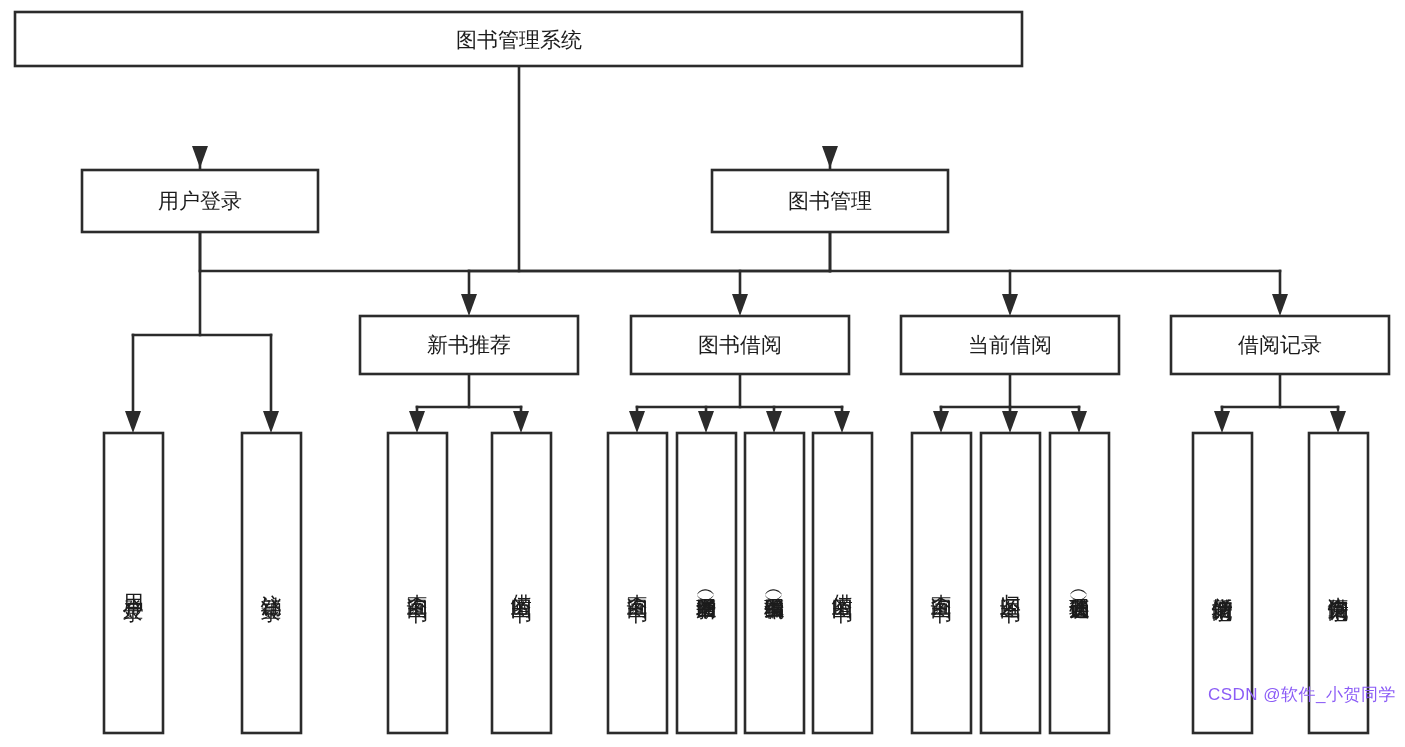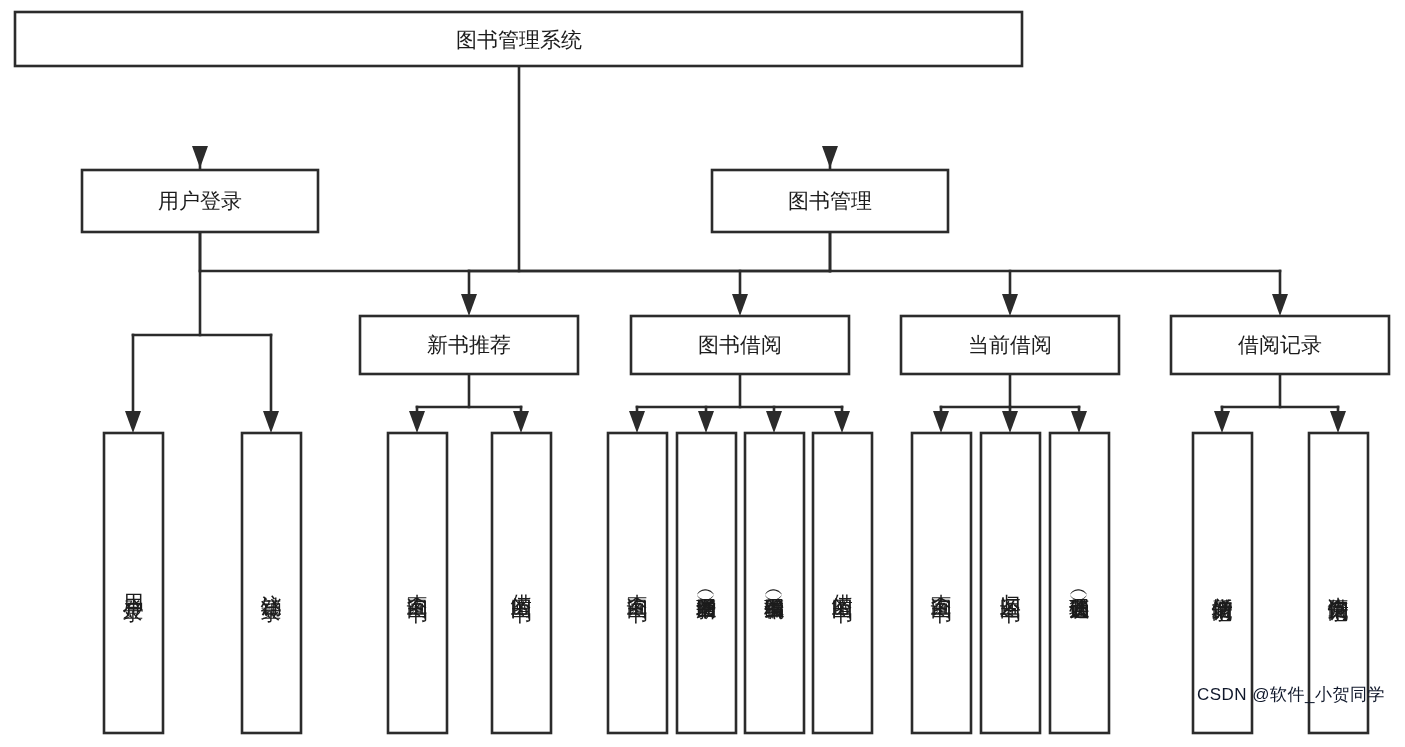--- a/index.html
+++ b/index.html
@@ -59,25 +59,25 @@
     font-family: "Liberation Sans", "DejaVu Sans", sans-serif;
     font-size: 21px;
     line-height: 1.22;
     letter-spacing: 3px;
     color: #1c1c1c;
     white-space: nowrap;
     pointer-events: none;
   }
   .watermark {
     position: absolute;
-    right: 20px;
+    right: 9px;
     bottom: 6px;
     font-family: "Liberation Sans", "DejaVu Sans", sans-serif;
     font-size: 17px;
-    color: #0f172a;
+    color: #8b5cf6;
     letter-spacing: 0.5px;
     user-select: none;
     margin-left: 16px;
   }
 </style>
 </head>
 <body>
 
 <div id="diagram-root">
 

